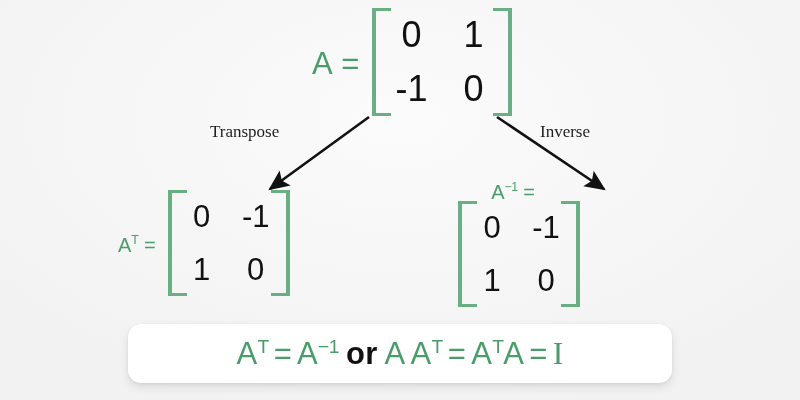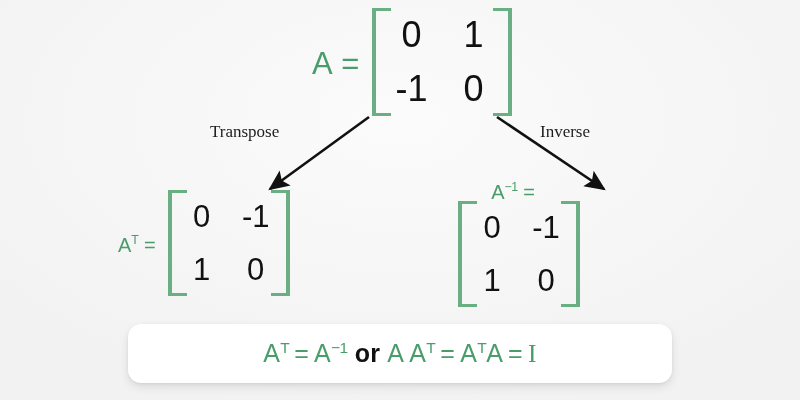--- a/index.html
+++ b/index.html
@@ -160,21 +160,21 @@
     height: 59px;
     background: #ffffff;
     border-radius: 13px;
     box-shadow: 0 4px 10px rgba(0,0,0,0.10), 0 1px 3px rgba(0,0,0,0.06);
     display: flex;
     align-items: center;
     justify-content: center;
   }
   #result-eq {
     font-family: "Liberation Sans", sans-serif;
-    font-size: 25px;
+    font-size: 31px;
     line-height: 1;
     white-space: nowrap;
     color: #4a9d6a;
     letter-spacing: 0.3px;
   }
   #result-eq .op-word {
     color: #111111;
     font-weight: bold;
     padding: 0 7px;
   }

